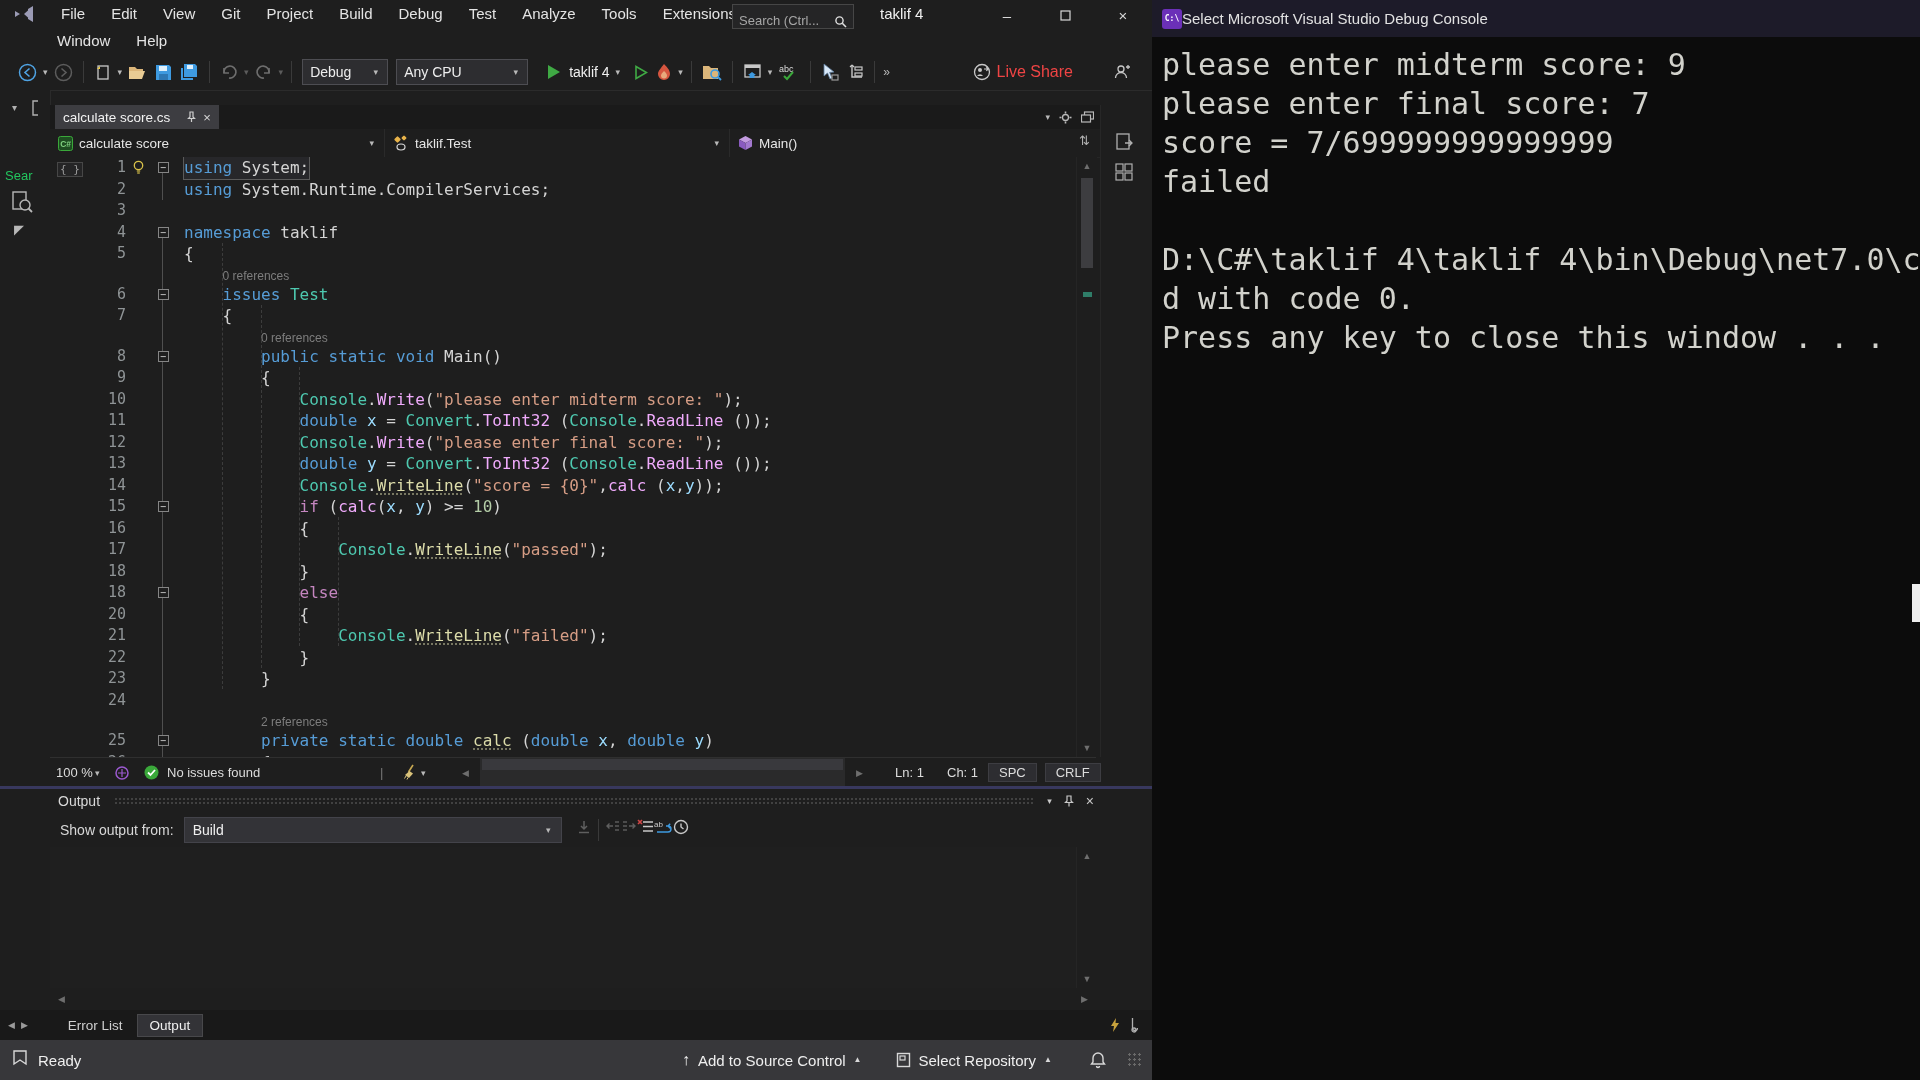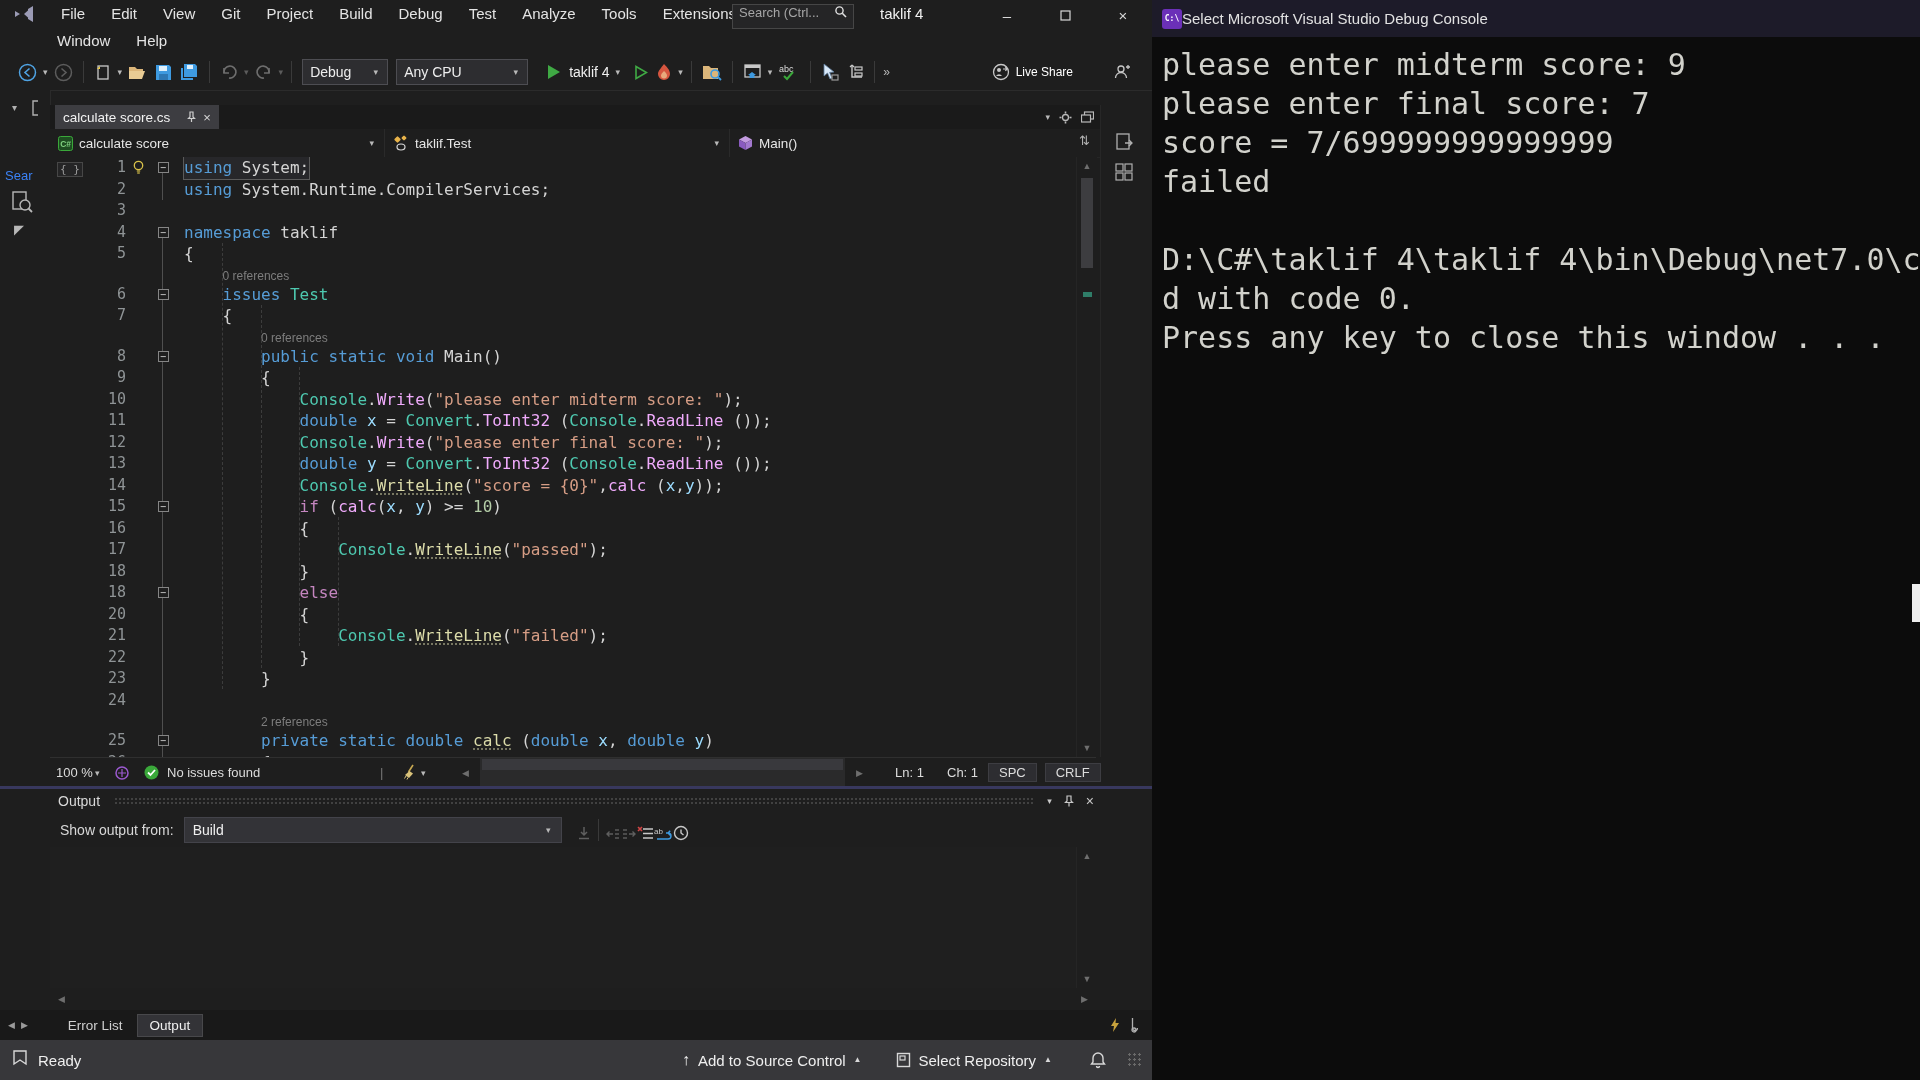--- a/index.html
+++ b/index.html
@@ -11,40 +11,40 @@
   
   #vs{position:absolute;left:0;top:0;width:1152px;height:1080px;background:#1e1e1e}
 
   
   .menurow1{position:absolute;left:0;top:0;width:1152px;height:28px;display:flex;align-items:center;background:#1e1e1e}
   .logo{width:48px;display:flex;justify-content:center;align-items:center}
   .mitem{padding:0 13px;font-size:15px;color:#e4e4e4;line-height:28px;cursor:default}
   .menurow2{position:absolute;left:44px;top:28px;height:26px;display:flex;align-items:center}
   .menurow2 .mitem{line-height:26px}
   .searchbox{position:absolute;left:732px;top:4px;width:122px;height:25px;background:#252526;border:1px solid #464646;
-             display:flex;align-items:flex-start;justify-content:space-between;padding:0 6px;box-sizing:border-box}
+             display:flex;align-items:flex-end;justify-content:space-between;padding:0 6px;box-sizing:border-box}
   .searchbox .ph{font-size:13px;color:#a6a6a6;white-space:nowrap;overflow:hidden}
   .apptitle{position:absolute;left:880px;top:0;height:28px;line-height:28px;font-size:15px;color:#f0f0f0}
   .winbtn{position:absolute;top:0;width:46px;height:30px;display:flex;align-items:center;justify-content:center;color:#d8d8d8;font-size:15px}
 
   
   .toolbar{position:absolute;left:0;top:54px;width:1152px;height:36px;display:flex;align-items:center;
            border-bottom:1px solid #2b2b2b;background:#1e1e1e}
   .tbtn{display:flex;align-items:center;height:28px;padding:0 3px;margin:0 1px}
   .dd{font-size:9px;color:#b9b9b9;padding:0 2px}
   .dd.dis{color:#5c5c5c}
   .tsep{width:1px;height:22px;background:#3a3a3a;margin:0 6px}
   .combo{height:26px;background:#2d2d30;border:1px solid #4d4d52;display:flex;align-items:center;justify-content:space-between;
          padding:0 7px;box-sizing:border-box;margin:0 4px;font-size:14px;color:#eee}
   .runlabel{font-size:14px;color:#f0f0f0;padding:0 4px}
-  .liveshare{margin-left:auto;display:flex;align-items:center;font-size:12px;color:#ffffff}
+  .liveshare{margin-left:auto;display:flex;align-items:center;font-size:16px;color:#ef4444}
 
   
   .sidestrip{position:absolute;left:0;top:90px;width:50px;height:950px;background:#1e1e1e;border-right:1px solid #2a2a2a}
-  .sidestrip .searlbl{position:absolute;left:5px;top:78px;font-size:13px;color:#3b82f6}
+  .sidestrip .searlbl{position:absolute;left:5px;top:78px;font-size:13px;color:#22c55e}
 
   
   .tabwell{position:absolute;left:50px;top:105px;width:1050px;height:24px;background:#1a1a1a}
   .tab{position:absolute;left:5px;top:0;height:24px;background:#3d3d41;display:flex;align-items:center;padding:0 8px;color:#f2f2f2}
   .tab .lbl{font-size:13.5px;margin-right:10px}
   .tab .tico{margin-left:6px;display:flex;align-items:center}
   .grpicons{position:absolute;right:6px;top:0;height:24px;display:flex;align-items:center;gap:9px;color:#b9b9b9}
 
   
   .crumbs{position:absolute;left:50px;top:129px;width:1050px;height:28px;background:#1e1e1e;border-bottom:1px solid #262626;display:flex}
@@ -93,21 +93,21 @@
   
   .osplit{position:absolute;left:0;top:786px;width:1152px;height:3px;background:#38385e}
   .ohead{position:absolute;left:0;top:789px;width:1152px;height:24px;display:flex;align-items:center;background:#1e1e1e}
   .ohead .t{font-size:14px;color:#d8d8d8;margin-left:58px}
   .dots{flex:1;height:8px;margin:0 14px;background-image:radial-gradient(#414141 1px,transparent 1px);background-size:4px 4px}
   .ohead .hic{display:flex;align-items:center;gap:12px;margin-right:58px;color:#c9c9c9}
   .otools{position:absolute;left:0;top:813px;width:1152px;height:34px;display:flex;align-items:center;background:#1e1e1e}
   .otools .lbl{font-size:14px;color:#d8d8d8;margin-left:60px}
   .ocombo{width:378px;height:26px;background:#333337;border:1px solid #43434a;display:flex;align-items:center;justify-content:space-between;
           padding:0 8px;box-sizing:border-box;margin-left:10px;font-size:14px;color:#f0f0f0}
-  .oicons{display:flex;align-items:flex-end;margin-left:14px}
+  .oicons{display:flex;align-items:flex-start;margin-left:14px}
   .obody{position:absolute;left:50px;top:847px;width:1026px;height:141px;background:#1f1f1f}
   .ovscroll{position:absolute;left:1076px;top:847px;width:20px;height:141px;background:#1e1e1e;border-left:1px solid #252525}
   .ohscroll{position:absolute;left:50px;top:988px;width:1046px;height:22px;background:#1e1e1e;display:flex;align-items:center;justify-content:space-between;padding:0 8px;box-sizing:border-box;color:#6e6e6e;font-size:9px}
 
   
   .paneltabs{position:absolute;left:0;top:1010px;width:1152px;height:30px;background:#191919;display:flex;align-items:center}
   .ptarrows{margin-left:8px;color:#9a9a9a;font-size:9px;letter-spacing:6px}
   .ptab{font-size:13.5px;color:#cfcfcf;margin-left:34px}
   .ptab.active{background:#333337;border:1px solid #48484b;padding:3px 12px;margin-left:14px;color:#f0f0f0}
   .pticons{margin-left:auto;margin-right:14px;display:flex;gap:10px;align-items:center}

